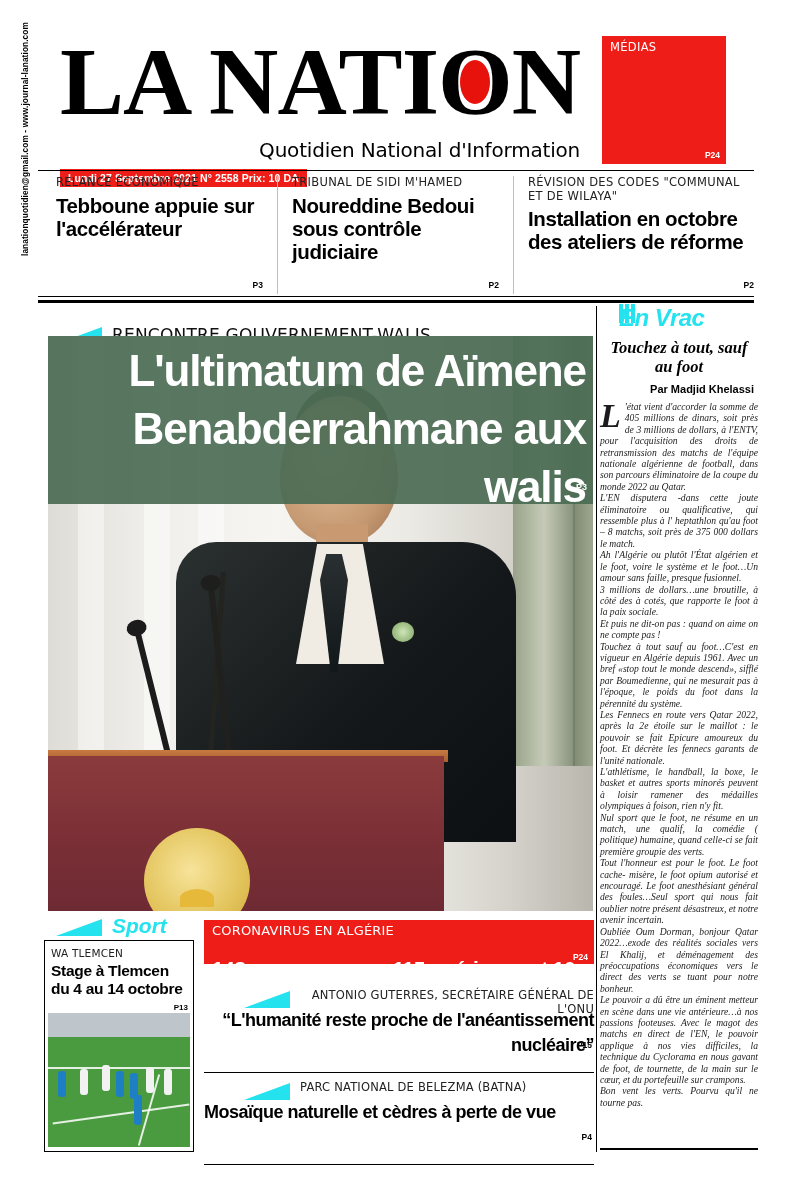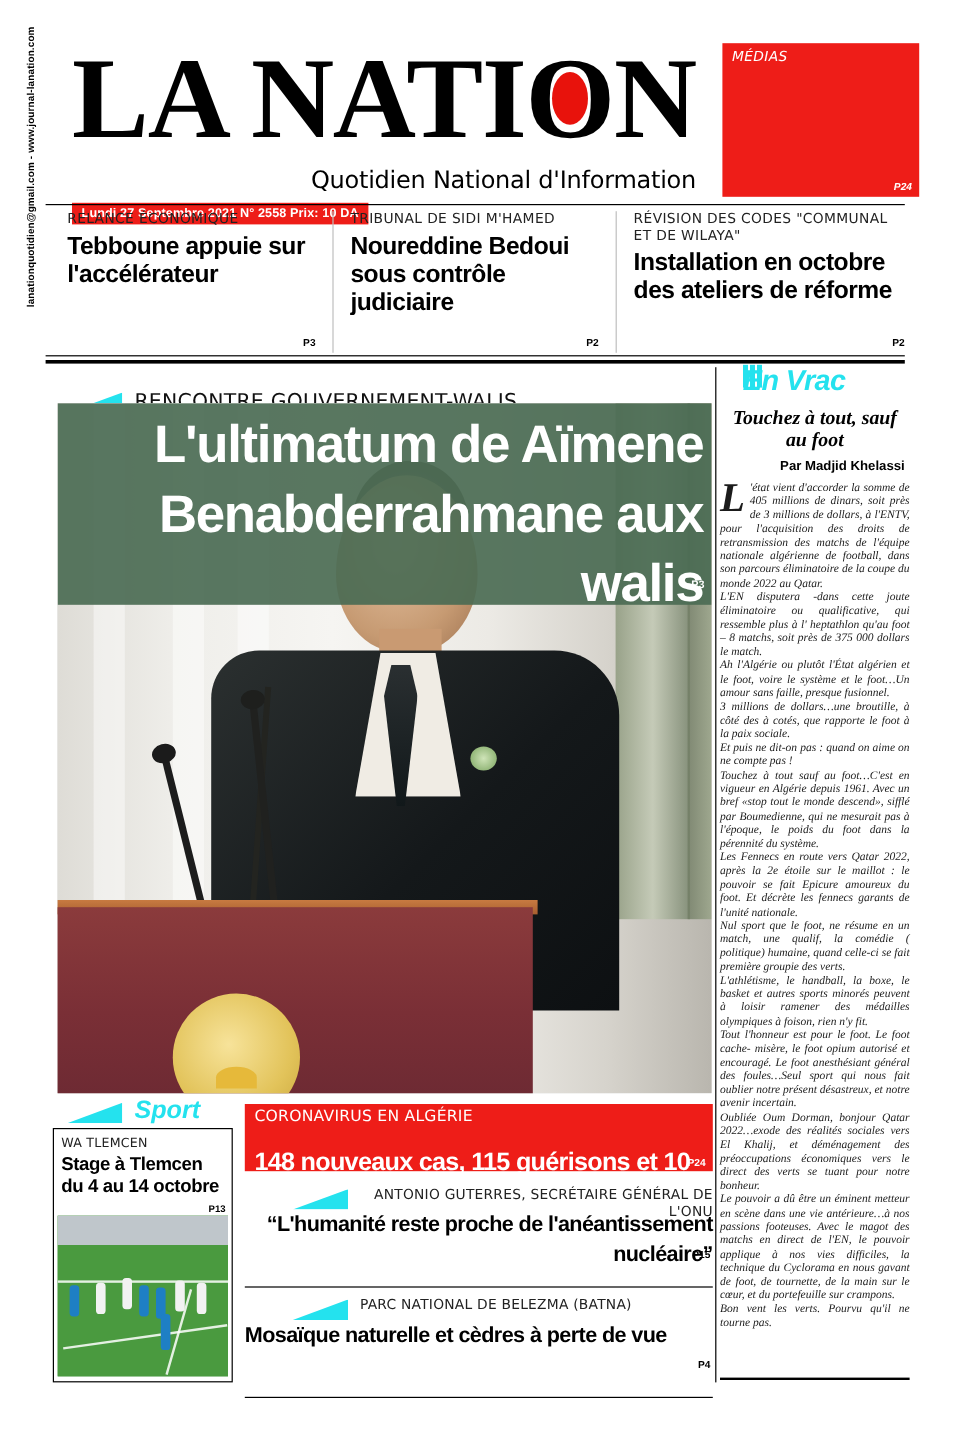--- a/index.html
+++ b/index.html
@@ -41,22 +41,22 @@
   }
   .dateband{
     position:absolute;left:0;top:131px;
     background:#ee1d18;color:#fff;
     font-size:10.5px;font-weight:bold;
     padding:3px 8px 3px 8px;white-space:nowrap;letter-spacing:0.1px;
   }
 
   
   .mediabox{
-    position:absolute;left:602px;top:36px;width:164px;height:128px;
-    background:#ee1d18;color:#fff;padding:4px 8px 4px 8px;box-sizing:border-box;font-style:italic;
+    position:absolute;left:602px;top:36px;width:124px;height:128px;
+    background:#ee1d18;color:#fff;padding:4px 8px 4px 8px;box-sizing:border-box;
   }
   .mediabox .kicker{
     font-size:11.5px;letter-spacing:0.3px;font-weight:400;line-height:14px;
     font-family:"DejaVu Sans",sans-serif;
   }
   .mediabox .mhead{
     font-size:17px;font-weight:bold;line-height:20.5px;margin-top:1px;
     letter-spacing:-0.3px;
   }
   .mediabox .pref{
@@ -204,21 +204,21 @@
   .sportphoto{position:absolute;left:3px;top:72px;width:142px;height:134px;overflow:hidden;
     background:#3f8f3a;}
   .pitch{position:absolute;inset:0;
     background:linear-gradient(180deg,#bfc6cb 0 18%,#4a9a3f 18% 100%);}
   .pline{position:absolute;background:rgba(255,255,255,.85);}
   .player{position:absolute;width:8px;height:26px;border-radius:3px;}
   .p-blue{background:#1e7fc4;}
   .p-white{background:#f2f2f2;}
 
   
-  .corona{position:absolute;left:204px;top:920px;width:390px;height:56px;background:#ee1d18;
+  .corona{position:absolute;left:204px;top:920px;width:390px;height:44px;background:#ee1d18;
     color:#fff;box-sizing:border-box;padding:3px 8px;}
   .corona .kicker{font-size:13px;letter-spacing:0.2px;font-family:"DejaVu Sans",sans-serif;}
   .corona .head{font-size:21px;font-weight:bold;line-height:23px;letter-spacing:-0.6px;margin-top:19px;}
   .corona .pref{position:absolute;right:6px;bottom:2px;font-size:8.5px;font-weight:bold;}
 
   
   .bt{position:absolute;left:204px;width:390px;text-align:right;}
   .bt .flag3{position:absolute;left:40px;top:3px;width:46px;height:17px;background:#24e2ee;
     clip-path:polygon(0 100%,100% 0,100% 100%);}
   .bt .kicker{position:absolute;left:96px;top:0;font-size:11.5px;color:#222;letter-spacing:0.2px;
@@ -315,22 +315,22 @@
     <div class="vrac-sub">Touchez à tout, sauf au foot</div>
     <div class="vrac-by">Par Madjid Khelassi</div>
     <div class="vrac-body">
       <p><span class="dropcap">L</span><span>'état vient d'accorder la somme de 405 millions de dinars, soit près de 3  millions de dollars, à l'ENTV,  pour l'acquisition des droits de retransmission des matchs de l'équipe nationale algérienne de football, dans son parcours éliminatoire  de la coupe du monde 2022 au Qatar.</span></p>
       <p>L'EN disputera -dans cette joute éliminatoire ou qualificative, qui ressemble plus à l' heptathlon qu'au foot  – 8 matchs,  soit près de 375 000 dollars le match.</p>
       <p>Ah l'Algérie ou plutôt l'État algérien et le foot, voire le système et le foot…Un amour sans faille, presque fusionnel.</p>
       <p>3 millions de dollars…une broutille, à côté des à cotés, que rapporte le foot à la paix sociale.</p>
       <p>Et puis ne dit-on pas : quand on aime on ne compte pas !</p>
       <p>Touchez à tout sauf au foot…C'est en vigueur en Algérie depuis 1961. Avec un bref «stop tout le monde descend», sifflé par Boumedienne, qui ne mesurait pas à l'époque, le poids du foot dans la pérennité du système.</p>
       <p>Les Fennecs en route vers Qatar 2022, après la 2e étoile sur le maillot : le pouvoir se fait Epicure amoureux du foot. Et décrète les fennecs garants de l'unité nationale.</p>
+      <p>L'athlétisme, le handball, la boxe, le basket et autres sports minorés peuvent à loisir ramener des médailles olympiques à foison, rien n'y fit.</p>
       <p>Nul sport que le foot, ne résume  en un match, une qualif, la comédie ( politique) humaine, quand celle-ci se fait première groupie des verts.</p>
-      <p>L'athlétisme, le handball, la boxe, le basket et autres sports minorés peuvent à loisir ramener des médailles olympiques à foison, rien n'y fit.</p>
       <p>Tout l'honneur est pour le foot. Le foot cache- misère, le foot opium autorisé et encouragé. Le foot anesthésiant général des foules…Seul sport qui nous fait oublier notre présent désastreux, et notre avenir incertain.</p>
       <p>Oubliée Oum Dorman, bonjour Qatar 2022…exode des réalités sociales vers El Khalij, et déménagement des préoccupations  économiques vers  le direct des verts se tuant pour notre bonheur.</p>
       <p>Le pouvoir a dû être un éminent metteur en scène dans une vie antérieure…à nos passions footeuses. Avec le magot des matchs en direct de l'EN, le pouvoir  applique à nos vies difficiles, la technique du Cyclorama en nous gavant de foot, de tournette, de la main sur le cœur, et du portefeuille sur crampons.</p>
       <p>Bon vent les verts. Pourvu qu'il ne tourne pas.</p>
     </div>
   </div>
   <div class="vrac-endrule"></div>
 
   <div class="sport-kick">
     <span class="flag2"></span>

